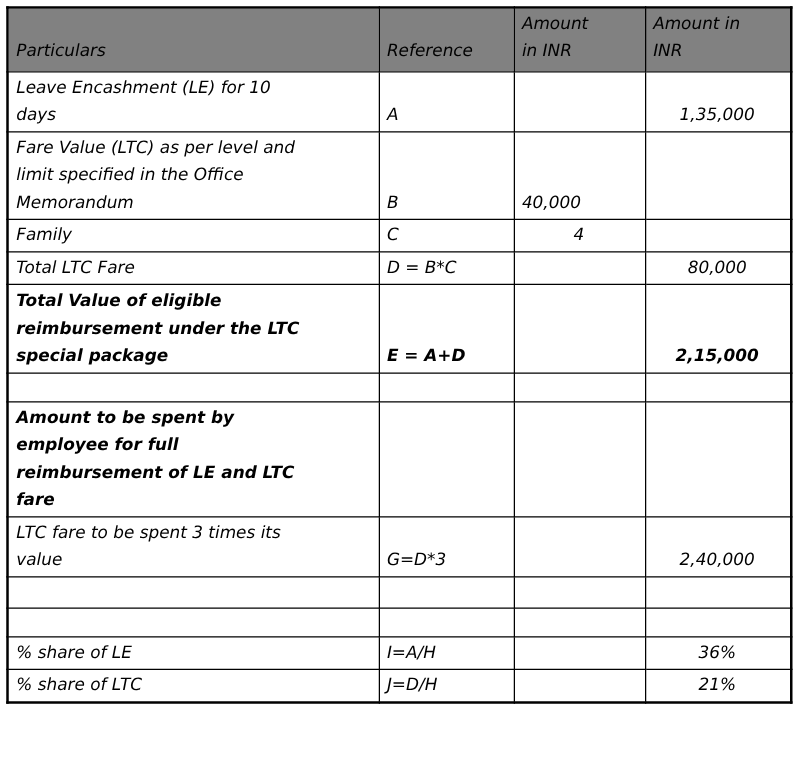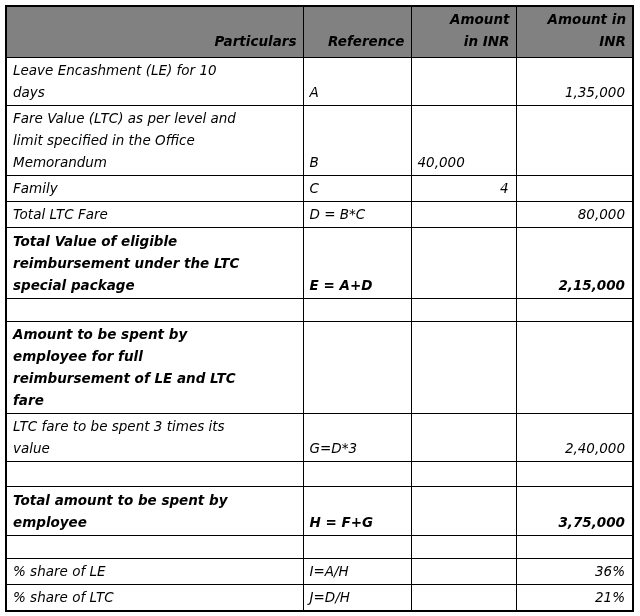--- a/index.html
+++ b/index.html
@@ -33,27 +33,27 @@
     font-size: 13.5px;
     line-height: 22px;
     color: var(--text-color);
     vertical-align: bottom;
     padding: 1px 6px 2px 6px;
     white-space: pre-line;
     overflow: hidden;
   }
   table.ltc thead th {
     background: var(--header-bg);
-    text-align: right;
-    font-weight: bold;
+    text-align: left;
+    font-weight: normal;
     padding-bottom: 5px;
     margin-left: 30px;
   }
   table.ltc td.ref { text-align: left; }
-  table.ltc td.num { text-align: right; padding-right: 7px; font-style: italic; }
+  table.ltc td.num { text-align: center; padding-right: 7px; font-style: italic; }
   table.ltc td.num-left { text-align: left; }
   table.ltc tr.bold td { font-weight: bold; }
 </style>
 </head>
 <body>
 
 <div class="page">
   <table class="ltc">
     <colgroup>
       <col style="width:297px">
@@ -128,27 +128,20 @@
           <td class="ref">G=D*3</td>
           <td class="num"></td>
           <td class="num">2,40,000</td>
         </tr>
         <tr style="height: 25px;">
           <td class="particulars"></td>
           <td class="ref"></td>
           <td class="num"></td>
           <td class="num"></td>
         </tr>
-        <tr class="bold" style="height: 49px;">
-          <td class="particulars">Total amount to be spent by
-employee</td>
-          <td class="ref">H = F+G</td>
-          <td class="num"></td>
-          <td class="num">3,75,000</td>
-        </tr>
         <tr style="height: 23px;">
           <td class="particulars"></td>
           <td class="ref"></td>
           <td class="num"></td>
           <td class="num"></td>
         </tr>
         <tr style="height: 22px;">
           <td class="particulars">% share of LE</td>
           <td class="ref">I=A/H</td>
           <td class="num"></td>

